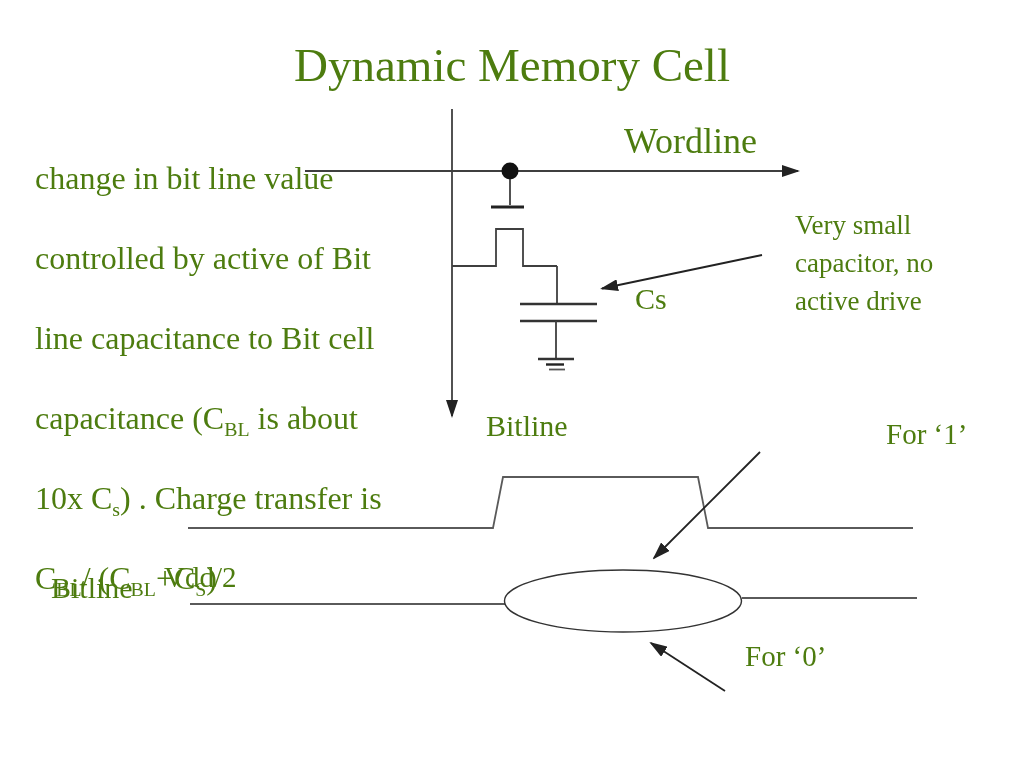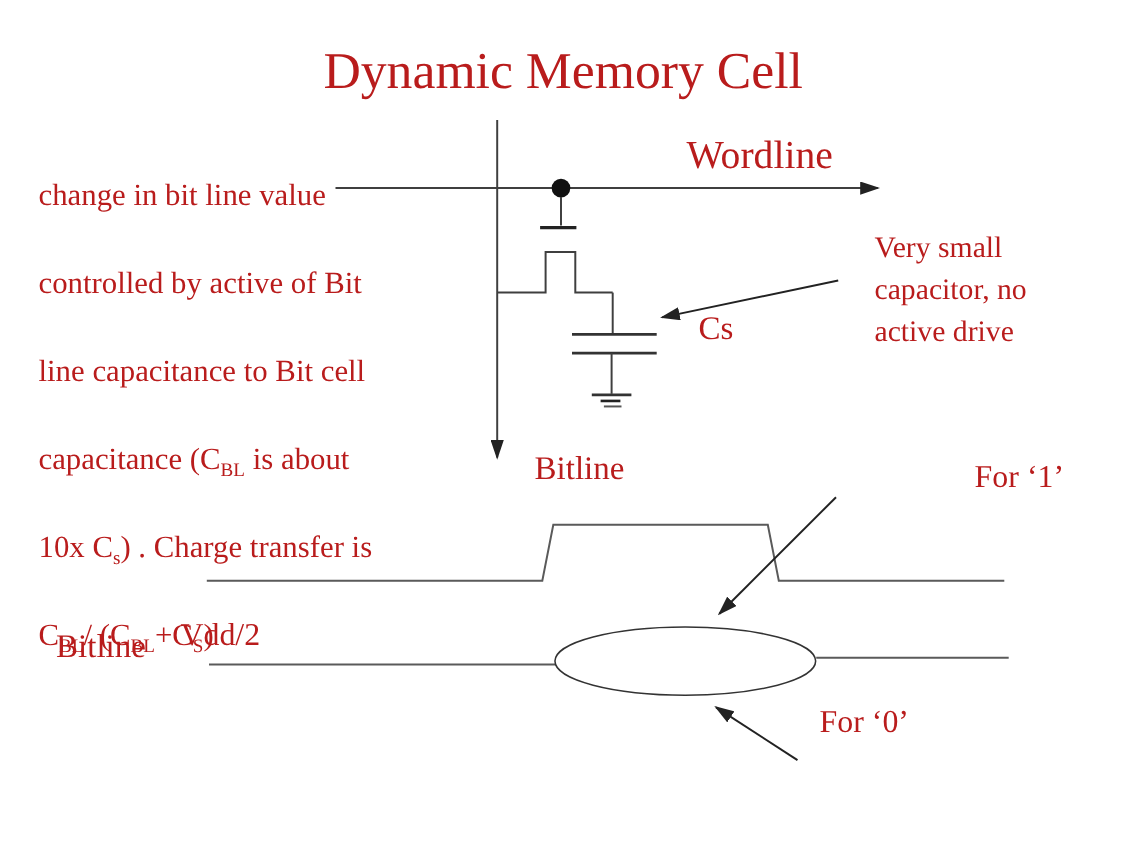--- a/index.html
+++ b/index.html
@@ -17,32 +17,32 @@
     color: #000;
   }
   #diagram-svg {
     position: absolute;
     left: 0; top: 0;
     width: 1024px; height: 768px;
   }
   .lbl {
     position: absolute;
     white-space: pre-line;
-    color: #b91c1c;
+    color: #4d7c0f;
   }
   .title {
     left: 0; top: 38px;
     width: 1024px;
     text-align: center;
     font-size: 47px;
   }
   .desc {
     left: 35px; top: 118px;
     width: 430px;
-    font-size: 28px;
+    font-size: 32px;
     line-height: 40px;
   }
   .desc > div { white-space: nowrap; }
   sub {
     font-size: 0.62em;
     line-height: 0;
   }
   .wordline-label   { left: 624px; top: 120px; font-size: 36px; }
   .annotation       { left: 795px; top: 206px; font-size: 27px; line-height: 38px; }
   .cs-label         { left: 635px; top: 282px; font-size: 30px; }

